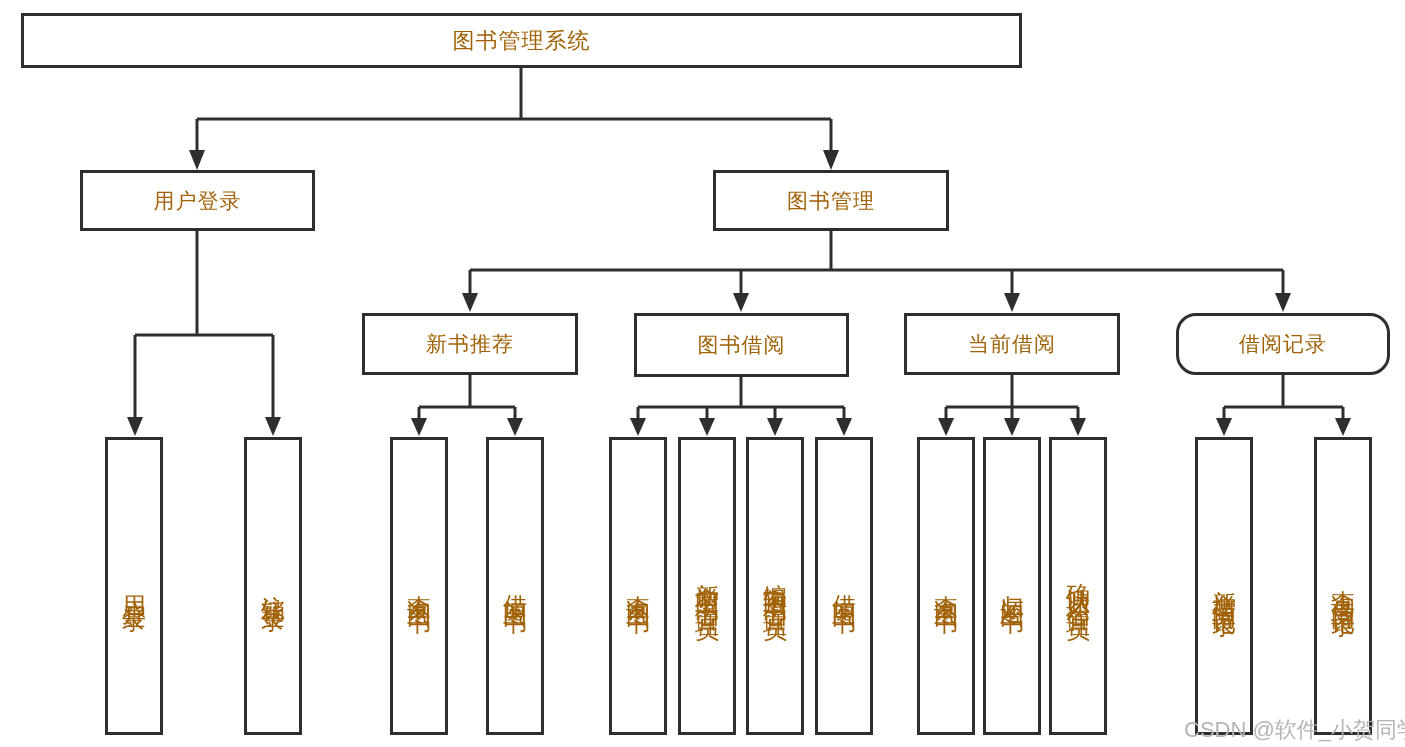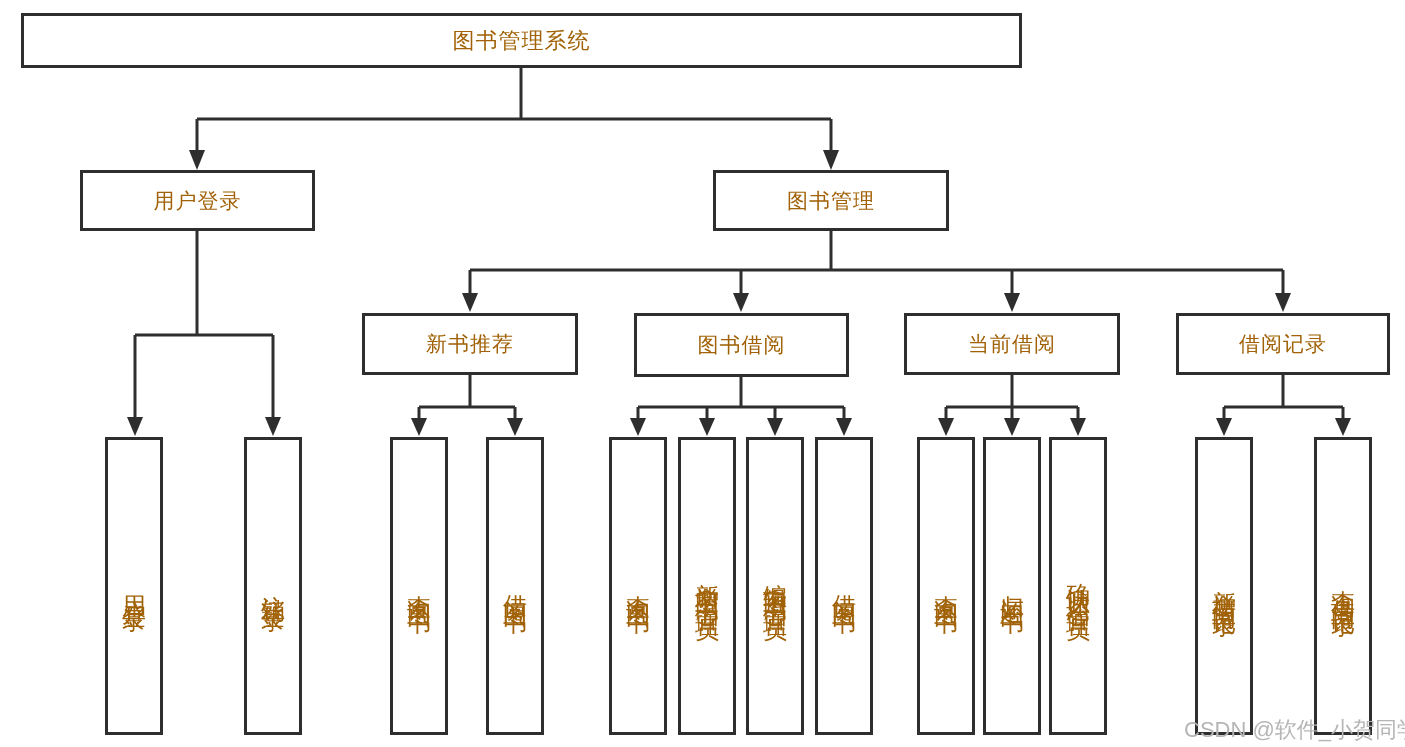--- a/index.html
+++ b/index.html
@@ -22,21 +22,21 @@
     color:#a16207;
   }
   .hlabel{font-size:21px;letter-spacing:1px;}
   .root{left:21px;top:13px;width:1001px;height:55px;}
   .root .hlabel{font-size:22px;}
   .n-login{left:80px;top:170px;width:235px;height:61px;}
   .n-mgmt{left:713px;top:170px;width:236px;height:61px;}
   .n-recommend{left:362px;top:313px;width:216px;height:62px;}
   .n-borrow{left:634px;top:313px;width:215px;height:64px;}
   .n-current{left:904px;top:313px;width:216px;height:62px;text-align:right;}
-  .n-records{left:1176px;top:313px;width:214px;height:62px;}
+  .n-records{left:1176px;top:313px;width:214px;height:62px;border-radius:20px;}
   .leaf{top:437px;width:58px;height:298px;}
   .vtext{
     writing-mode:vertical-rl;
     text-orientation:mixed;
     font-size:24px;
     letter-spacing:5px;
     line-height:1;
     white-space:nowrap;
   }
   .lf1{left:105px;}  .lf2{left:244px;}

